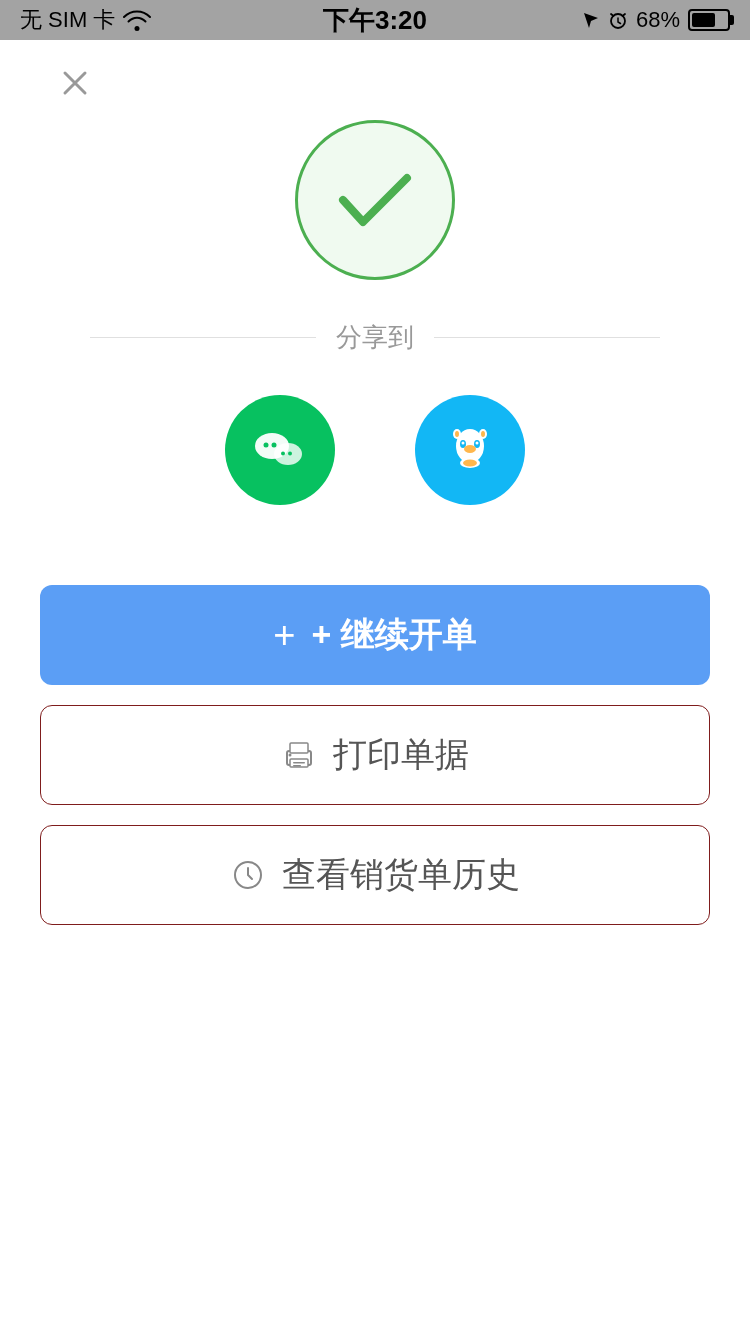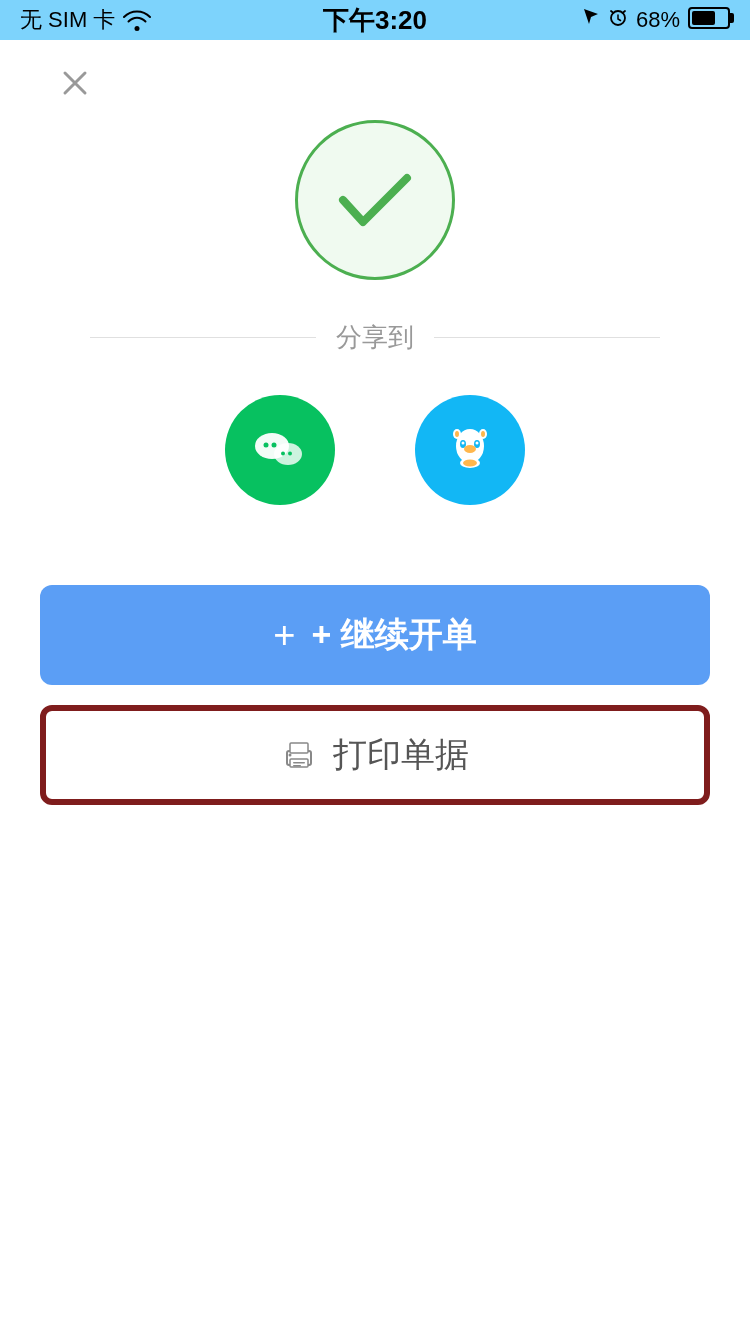--- a/index.html
+++ b/index.html
@@ -18,21 +18,21 @@
     }
 
     
     .status-bar {
       width: 100%;
       height: 40px;
       display: flex;
       align-items: center;
       justify-content: space-between;
       padding: 8px 20px;
-      background: #7dd3fc;
+      background: #a3a3a3;
     }
 
     .status-left {
       display: flex;
       align-items: center;
       gap: 8px;
       font-size: 24px;
       font-weight: 500;
       color: #000;
     }
@@ -41,21 +41,21 @@
       font-size: 26px;
       font-weight: 700;
       color: #000;
       position: absolute;
       left: 50%;
       transform: translateX(-50%);
     }
 
     .status-right {
       display: flex;
-      align-items: flex-start;
+      align-items: center;
       gap: 8px;
       font-size: 22px;
       color: #000;
     }
 
     .battery-container {
       display: flex;
       align-items: center;
       gap: 4px;
     }
@@ -218,21 +218,21 @@
       align-items: center;
       justify-content: center;
       gap: 16px;
       cursor: pointer;
     }
 
     .btn-secondary {
       width: 100%;
       height: 100px;
       background: #ffffff;
-      border: 6px solid #7f1d1d;
+      border: 1px solid #7f1d1d;
       border-radius: 12px;
       font-size: 34px;
       color: #555555;
       display: flex;
       align-items: center;
       justify-content: center;
       gap: 16px;
       cursor: pointer;
     }
 
@@ -346,15 +346,22 @@
         <rect x="6" y="14" width="24" height="14" rx="2" stroke="#888" stroke-width="2"></rect>
         <rect x="9" y="6" width="18" height="10" rx="1" fill="white" stroke="#888" stroke-width="1.5"></rect>
         <rect x="9" y="22" width="18" height="8" rx="1" fill="white" stroke="#888" stroke-width="1.5"></rect>
         <rect x="12" y="25" width="12" height="1.5" rx="0.75" fill="#888"></rect>
         <rect x="12" y="28" width="8" height="1.5" rx="0.75" fill="#888"></rect>
         <circle cx="9" cy="18" r="1.5" fill="#888"></circle>
       </svg>
       <span>打印单据</span>
     </button>
 
+    <button class="btn-secondary">
+      <svg width="36" height="36" viewBox="0 0 36 36" fill="none">
+        <circle cx="18" cy="18" r="13" stroke="#888" stroke-width="2"></circle>
+        <path d="M18 11v7l4 4" stroke="#888" stroke-width="2" stroke-linecap="round" stroke-linejoin="round"></path>
+      </svg>
+      <span>查看销货单历史</span>
+    </button>
   </div>
 
 </div>
 
 </body></html>

